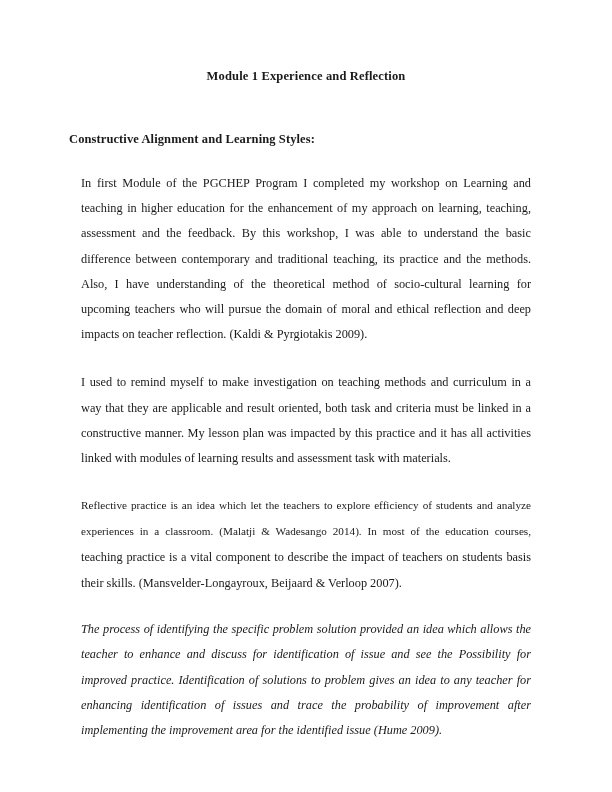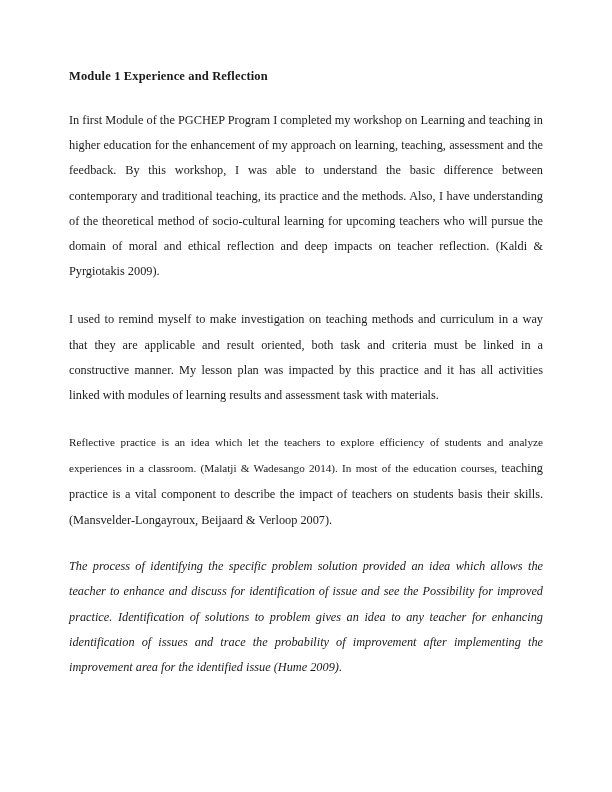--- a/index.html
+++ b/index.html
@@ -19,21 +19,21 @@
     box-sizing: border-box;
   }
   .content {
     position: absolute;
     left: 69px;
     top: 0;
     width: 474px;
   }
 
   .doc-title {
-    text-align: left;
+    text-align: center;
     font-weight: bold;
     font-size: 12.5px;
     line-height: 14px;
     margin-top: 69px;
     letter-spacing: 0.15px;
   }
 
   .section-heading {
     font-weight: bold;
     font-size: 12.5px;
@@ -41,21 +41,21 @@
     text-align: left;
     letter-spacing: 0.1px;
   }
 
   .heading-constructive { margin-top: 49px; }
 
   .para {
     text-align: justify;
     font-size: 12.3px;
     line-height: 25.2px;
-    margin: 0;
+    margin: 12px;
     -webkit-hyphens: none;
     hyphens: none;
   }
 
   .para-1 { margin-top: 25px; }
   .para-2 { margin-top: 23px; }
   .para-3 { margin-top: 21px; }
   .para-4 { margin-top: 21px; font-style: italic; }
 
   
@@ -68,20 +68,21 @@
   }
 </style>
 </head>
 <body>
 
 <div class="page">
   <div class="content">
 
     <div class="doc-title">Module 1 Experience and Reflection</div>
 
+    <div class="section-heading heading-constructive">Constructive Alignment and Learning Styles:</div>
 
     <p class="para para-1">In first Module of the PGCHEP Program I completed my workshop on Learning and teaching in higher education for the enhancement of my approach on learning, teaching, assessment and the feedback. By this workshop, I was able to understand the basic difference between contemporary and traditional teaching, its practice and the methods. Also, I have understanding of the theoretical method of socio-cultural learning for upcoming teachers who will pursue the domain of moral and ethical reflection and deep impacts on teacher reflection. (Kaldi &amp; Pyrgiotakis 2009).</p>
 
     <p class="para para-2">I used to remind myself to make investigation on teaching methods and curriculum in a way that they are applicable and result oriented, both task and criteria must be linked in a constructive manner. My lesson plan was impacted by this practice and it has all activities linked with modules of learning results and assessment task with materials.</p>
 
     <p class="para para-3 para-small"><span>Reflective practice is an idea which let the teachers to explore efficiency of students and analyze experiences in a classroom. (Malatji &amp; Wadesango 2014). In most of the education courses, </span><span class="resume-size">teaching practice is a vital component to describe the impact of teachers on students basis their skills. (Mansvelder-Longayroux, Beijaard &amp; Verloop 2007).</span></p>
 
     <p class="para para-4">The process of identifying the specific problem solution provided an idea which allows the teacher to enhance and discuss for identification of issue and see the Possibility for improved practice. Identification of solutions to problem gives an idea to any teacher for enhancing identification of issues and trace the probability of improvement after implementing the improvement area for the identified issue (Hume 2009).</p>
 
   </div>

